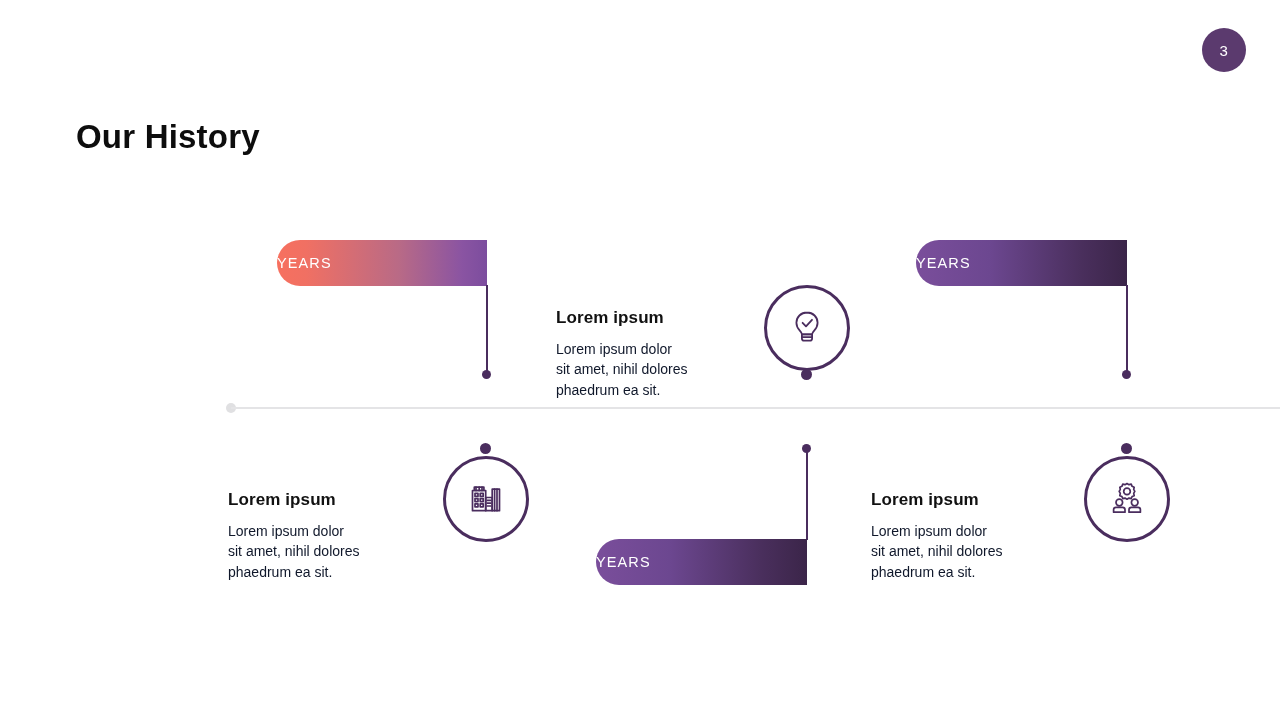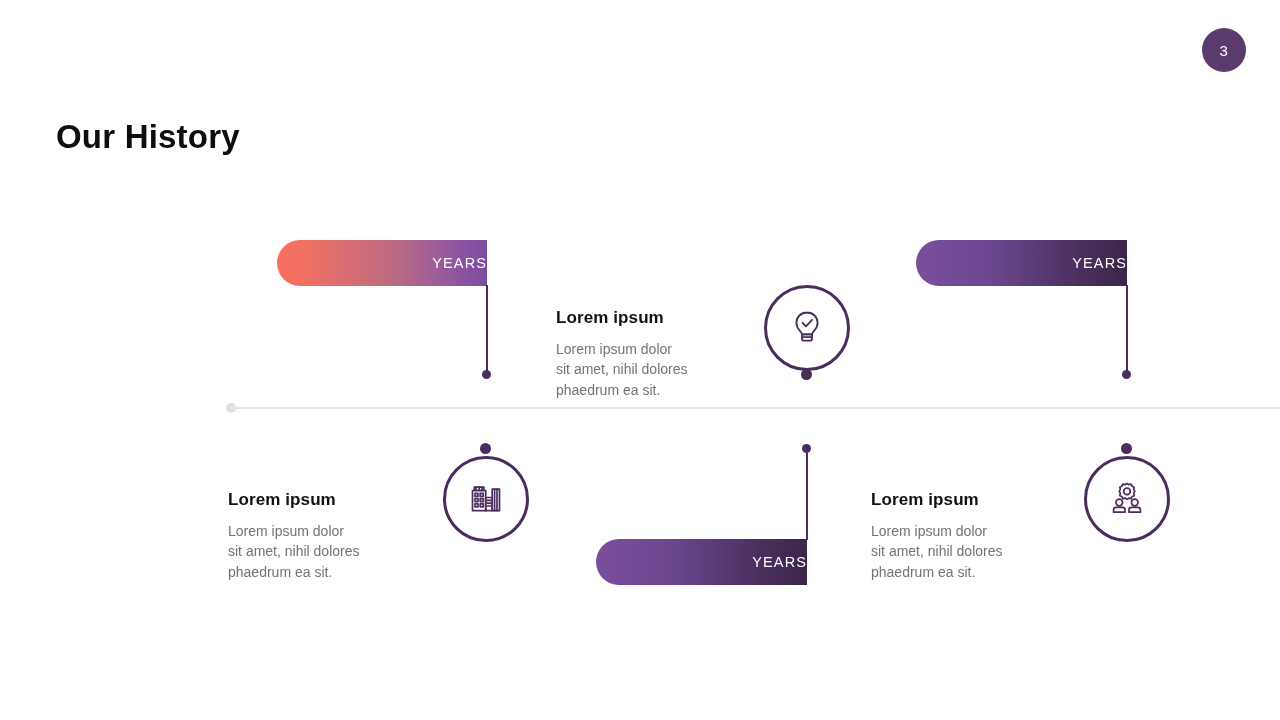--- a/index.html
+++ b/index.html
@@ -17,41 +17,41 @@
   .page-badge {
     position:absolute; left:1202px; top:28px;
     width:44px; height:44px; border-radius:50%;
     background:#5b3a6e;
     display:flex; align-items:center; justify-content:center;
     color:#ffffff; font-size:15px; letter-spacing:.5px;
   }
 
   
   .slide-title {
-    position:absolute; left:56px; top:118px;
+    position:absolute; left:76px; top:118px;
     font-size:33px; font-weight:bold; color:#0d0d0d;
     letter-spacing:.2px;
   }
 
   
   .axis-line {
     position:absolute; left:231px; top:407px;
     width:1049px; height:2px; background:#e4e4e6;
   }
   .axis-dot {
     position:absolute; left:226px; top:403px;
     width:10px; height:10px; border-radius:50%;
     background:#e0e0e2;
   }
 
   
   .banner {
     position:absolute; height:46px;
     border-radius:23px 0 0 23px;
-    display:flex; align-items:center; justify-content:flex-end;
+    display:flex; align-items:center; justify-content:flex-start;
   }
   .banner-label {
     color:#ffffff; font-size:14.5px; letter-spacing:1.1px;
   }
   .banner-1 { left:277px; top:240px; width:210px;
     background:linear-gradient(90deg,#f7705f 0%,#f07063 14%,#b96a86 58%,#8a54a2 88%,#7c4d9e 100%); }
   .banner-2 { left:916px; top:240px; width:211px;
     background:linear-gradient(90deg,#7a4e9b 0%,#6c4790 35%,#4a2f5d 78%,#3b2549 100%); }
   .banner-3 { left:596px; top:539px; width:211px;
     background:linear-gradient(90deg,#7a4e9b 0%,#6c4790 35%,#4a2f5d 78%,#3b2549 100%); }
@@ -69,21 +69,21 @@
   .stem-3 { left:806px; top:452px; height:88px; }
   .stem-3-dot { left:802px; top:444px; }
 
   
   .text-block { position:absolute;margin-top:22px; }
   .tb-heading {
     font-size:17px; font-weight:bold; color:#111111;
     margin-bottom:11px; letter-spacing:.1px;
   }
   .tb-body {
-    font-size:14px; color:#737373; line-height:1.45;
+    font-size:14px; color:#0f172a; line-height:1.45;
     white-space:pre-line;
   }
   .tb-1 { left:556px; top:286px; width:180px; }
   .tb-2 { left:228px; top:468px; width:180px; }
   .tb-3 { left:871px; top:468px; width:180px; }
 
   
   .icon-circle {
     position:absolute; width:86px; height:86px;
     border-radius:50%; border:3px solid #4a2d5e;

